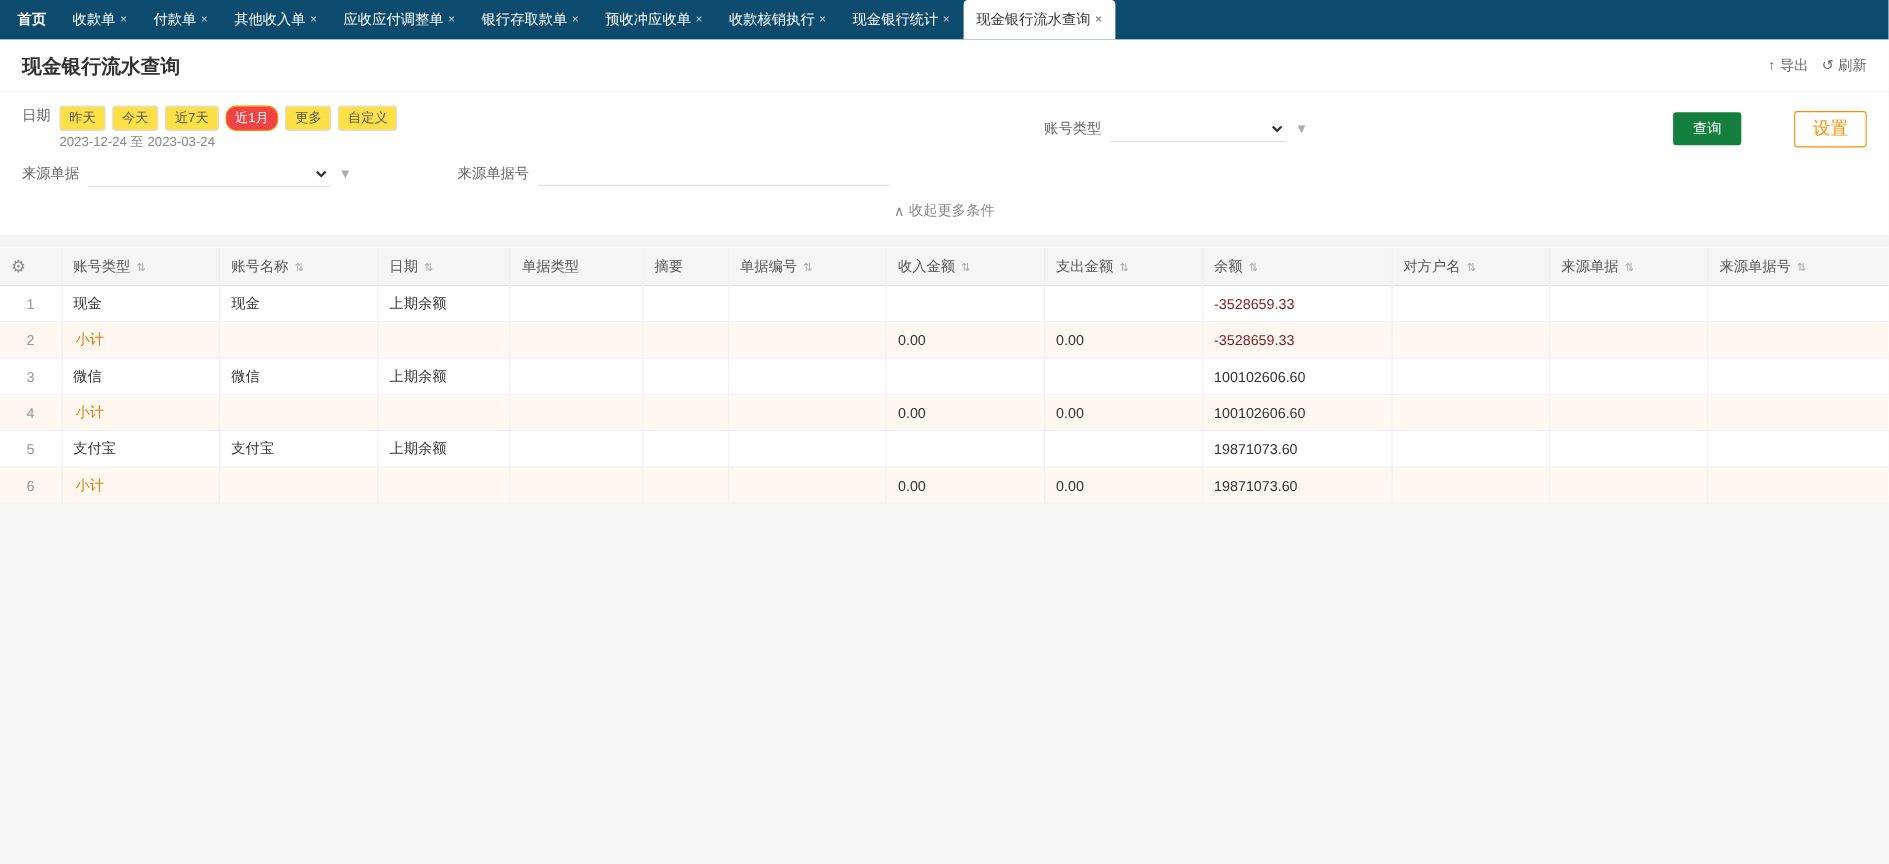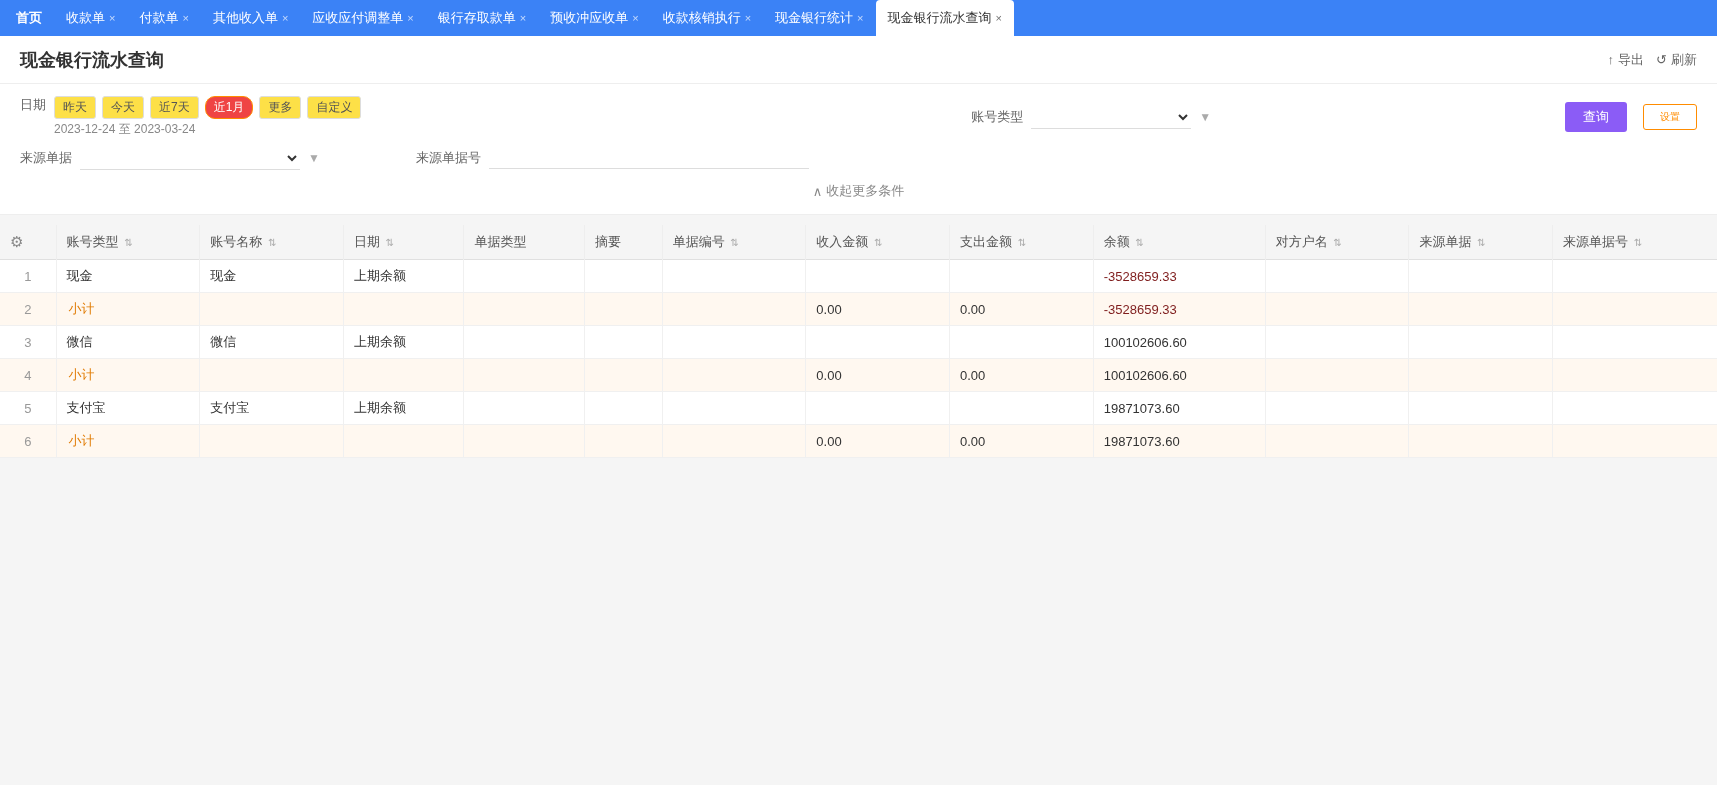--- a/index.html
+++ b/index.html
@@ -1,20 +1,20 @@
 <!DOCTYPE html>
 <html><head>
   <meta charset="utf-8">
   <style>
     * { box-sizing: border-box; margin: 0; padding: 0; font-family: 'Microsoft YaHei', Arial, sans-serif; font-size: 13px; }
     body { background: #f5f5f5; }
 
     
     .top-nav {
-      background: #3b82f6;
+      background: #0c4a6e;
       display: flex;
       align-items: center;
       height: 36px;
       padding: 0 4px;
       overflow: hidden;
     }
     .nav-item {
       color: #fff;
       padding: 0 12px;
       height: 36px;
@@ -128,36 +128,37 @@
       border: none;
       border-bottom: 1px solid #ddd;
       padding: 3px 6px;
       min-width: 160px;
       background: #fff;
       color: #333;
       outline: none;
       font-size: 13px;
     }
     .btn-query {
-      background: #8b5cf6;
+      background: #15803d;
       color: #fff;
       border: none;
       padding: 6px 18px;
       border-radius: 3px;
       cursor: pointer;
       font-size: 13px;
     }
     .btn-settings {
       background: #fff;
       color: #ff8c00;
       border: 1px solid #ff8c00;
       padding: 5px 16px;
       border-radius: 3px;
       cursor: pointer;
-      font-size: 10px;
+      font-size: 16px;
+      margin-left: 32px;
     }
     .collapse-bar {
       display: flex;
       justify-content: center;
       align-items: center;
       padding: 4px 0 2px;
       cursor: pointer;
       color: #888;
       font-size: 12px;
       gap: 4px;

